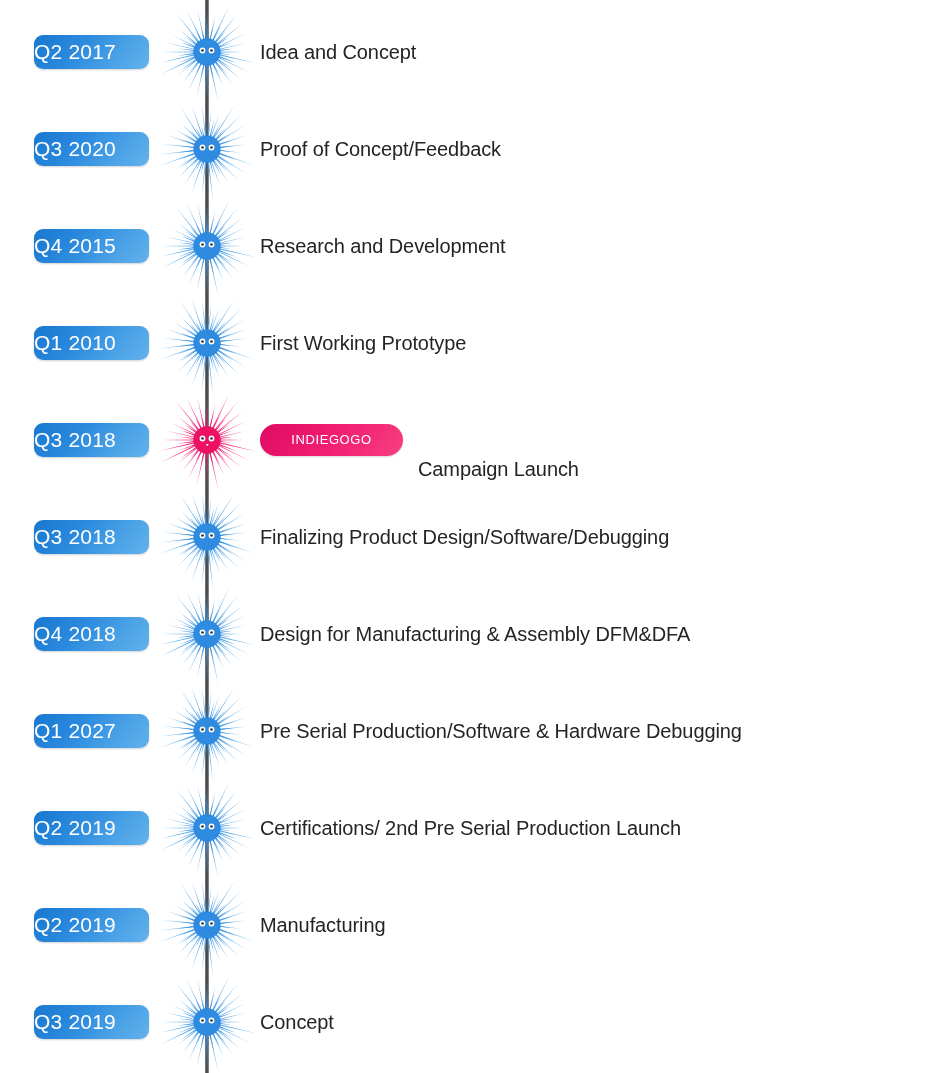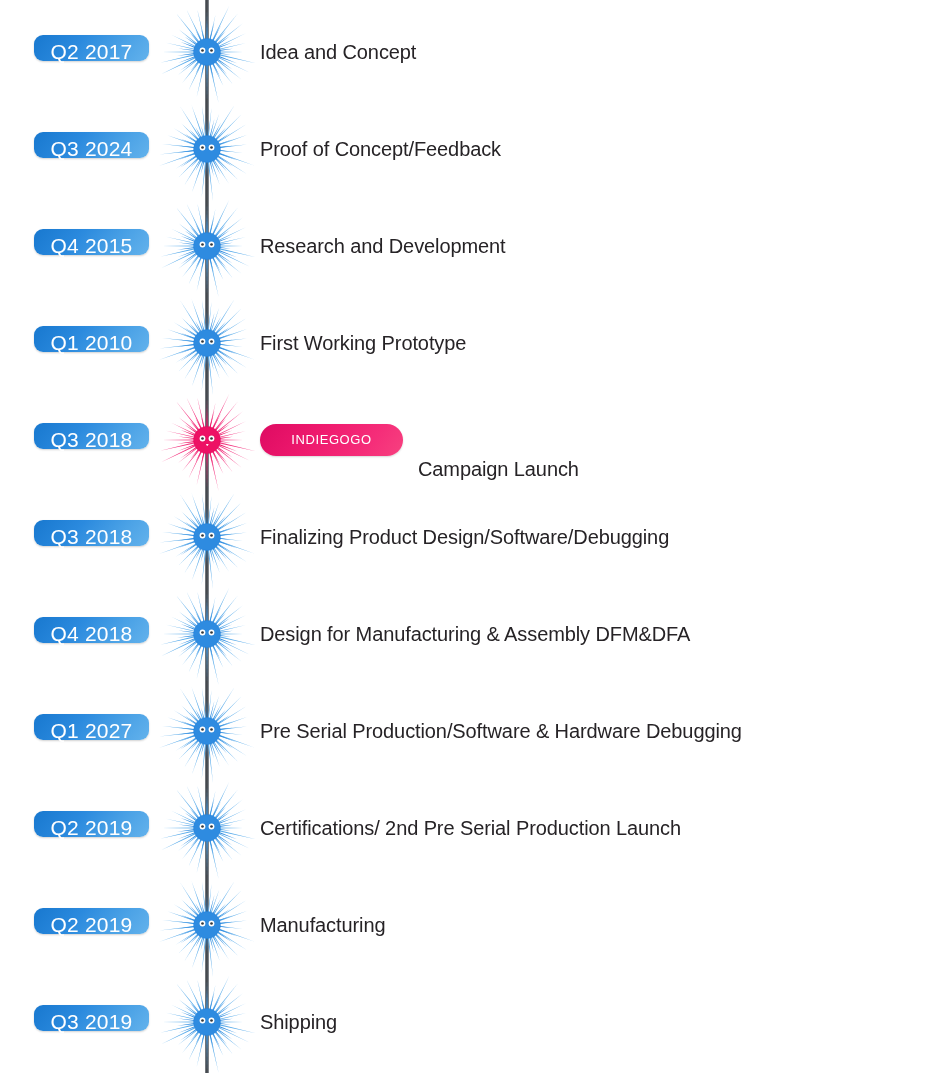--- a/index.html
+++ b/index.html
@@ -41,28 +41,28 @@
     height: 0;
     z-index: 2;
   }
 
   
   .qbadge {
     position: absolute;
     left: 34px;
     top: -17px;
     width: 115px;
-    height: 26px;
+    height: 34px;
     border-radius: 9px;
     background: linear-gradient(128deg, #1878cf 0%, #2b8ade 38%, #4ba2e6 72%, #63b2ec 100%);
     box-shadow: 0 1px 2px rgba(0,0,0,0.18);
     color: #ffffff;
     font-size: 21px;
     line-height: 34px;
-    text-align: center;
+    text-align: left;
     letter-spacing: 0.2px;
     white-space: nowrap;
     box-sizing: border-box;
   }
 
   
   .burst {
     position: absolute;
     left: 151px;
     top: -56px;
@@ -175,21 +175,21 @@
     <circle cx="51.5" cy="54.5" r="2.9" fill="#ffffff"></circle>
     <circle cx="60.5" cy="54.5" r="2.9" fill="#ffffff"></circle>
     <circle cx="51.5" cy="54.5" r="1.35" fill="#33373c"></circle>
     <circle cx="60.5" cy="54.5" r="1.35" fill="#33373c"></circle>
 
   </svg>
         </div>
         <div class="milestone">Idea and Concept</div>
       </div>
       <div class="row" style="top: 149px;">
-        <div class="qbadge">Q3 2024</div>
+        <div class="qbadge">Q3 2020</div>
         <div class="burst">
           <svg viewBox="0 0 112 112" xmlns="http://www.w3.org/2000/svg">
     <path d="M91.78,59.95 L68.96,56.99 L68.87,57.87 Z" fill="#5BACEA"></path>
             <path d="M103.23,72.41 L68.46,59.72 L68.08,60.80 Z" fill="#5BACEA"></path>
             <path d="M95.85,80.92 L67.30,62.43 L66.73,63.35 Z" fill="#5BACEA"></path>
             <path d="M87.18,87.04 L65.57,64.80 L64.84,65.53 Z" fill="#5BACEA"></path>
             <path d="M77.89,90.67 L63.35,66.73 L62.53,67.24 Z" fill="#5BACEA"></path>
             <path d="M68.63,91.84 L60.75,68.10 L59.89,68.41 Z" fill="#5BACEA"></path>
             <path d="M61.94,107.66 L58.06,68.83 L56.90,68.97 Z" fill="#5BACEA"></path>
             <path d="M50.62,104.70 L55.13,68.97 L54.02,68.85 Z" fill="#5BACEA"></path>
@@ -863,16 +863,16 @@
             <path d="M81.81,52.84 L66.84,54.12 L66.97,55.21 Z" fill="#2E8BE0"></path>
     <circle cx="56" cy="56" r="13.5" fill="#2E8BE0"></circle>
     <circle cx="56" cy="56" r="13.5" fill="none" stroke="#1E7AD2" stroke-width="0.6" opacity="0.5"></circle>
     <circle cx="51.5" cy="54.5" r="2.9" fill="#ffffff"></circle>
     <circle cx="60.5" cy="54.5" r="2.9" fill="#ffffff"></circle>
     <circle cx="51.5" cy="54.5" r="1.35" fill="#33373c"></circle>
     <circle cx="60.5" cy="54.5" r="1.35" fill="#33373c"></circle>
 
   </svg>
         </div>
-        <div class="milestone">Shipping</div>
+        <div class="milestone">Concept</div>
       </div>
     </div>
 </div>
 
 </body></html>

